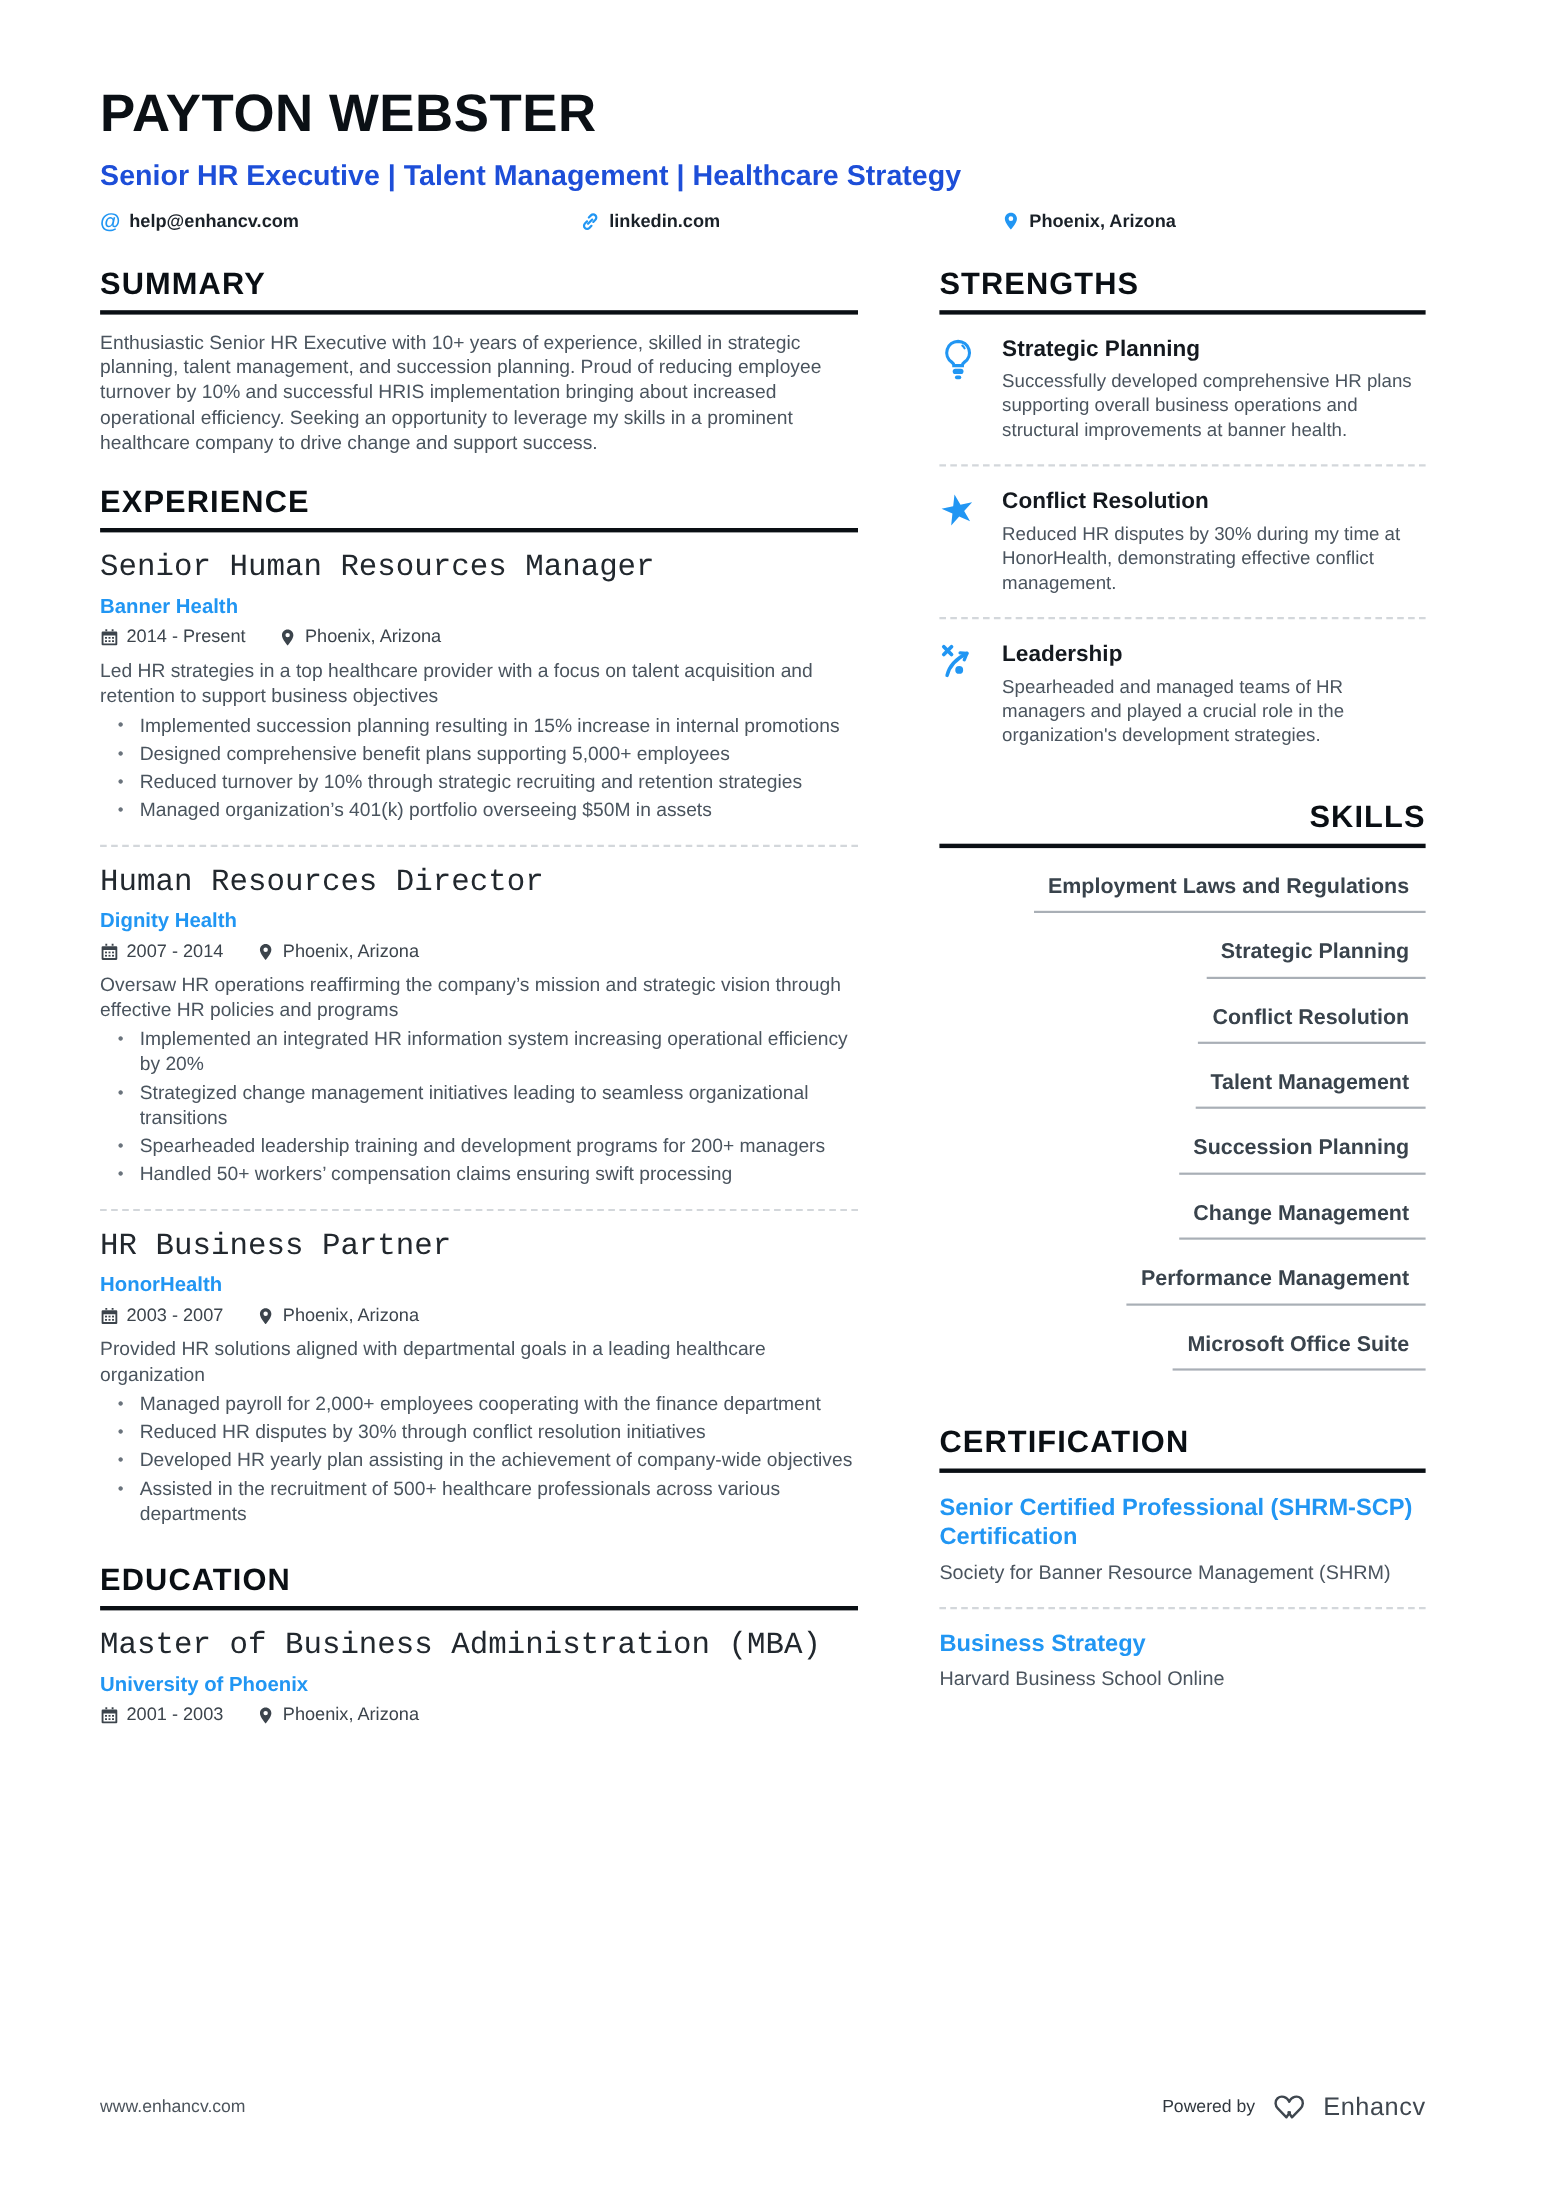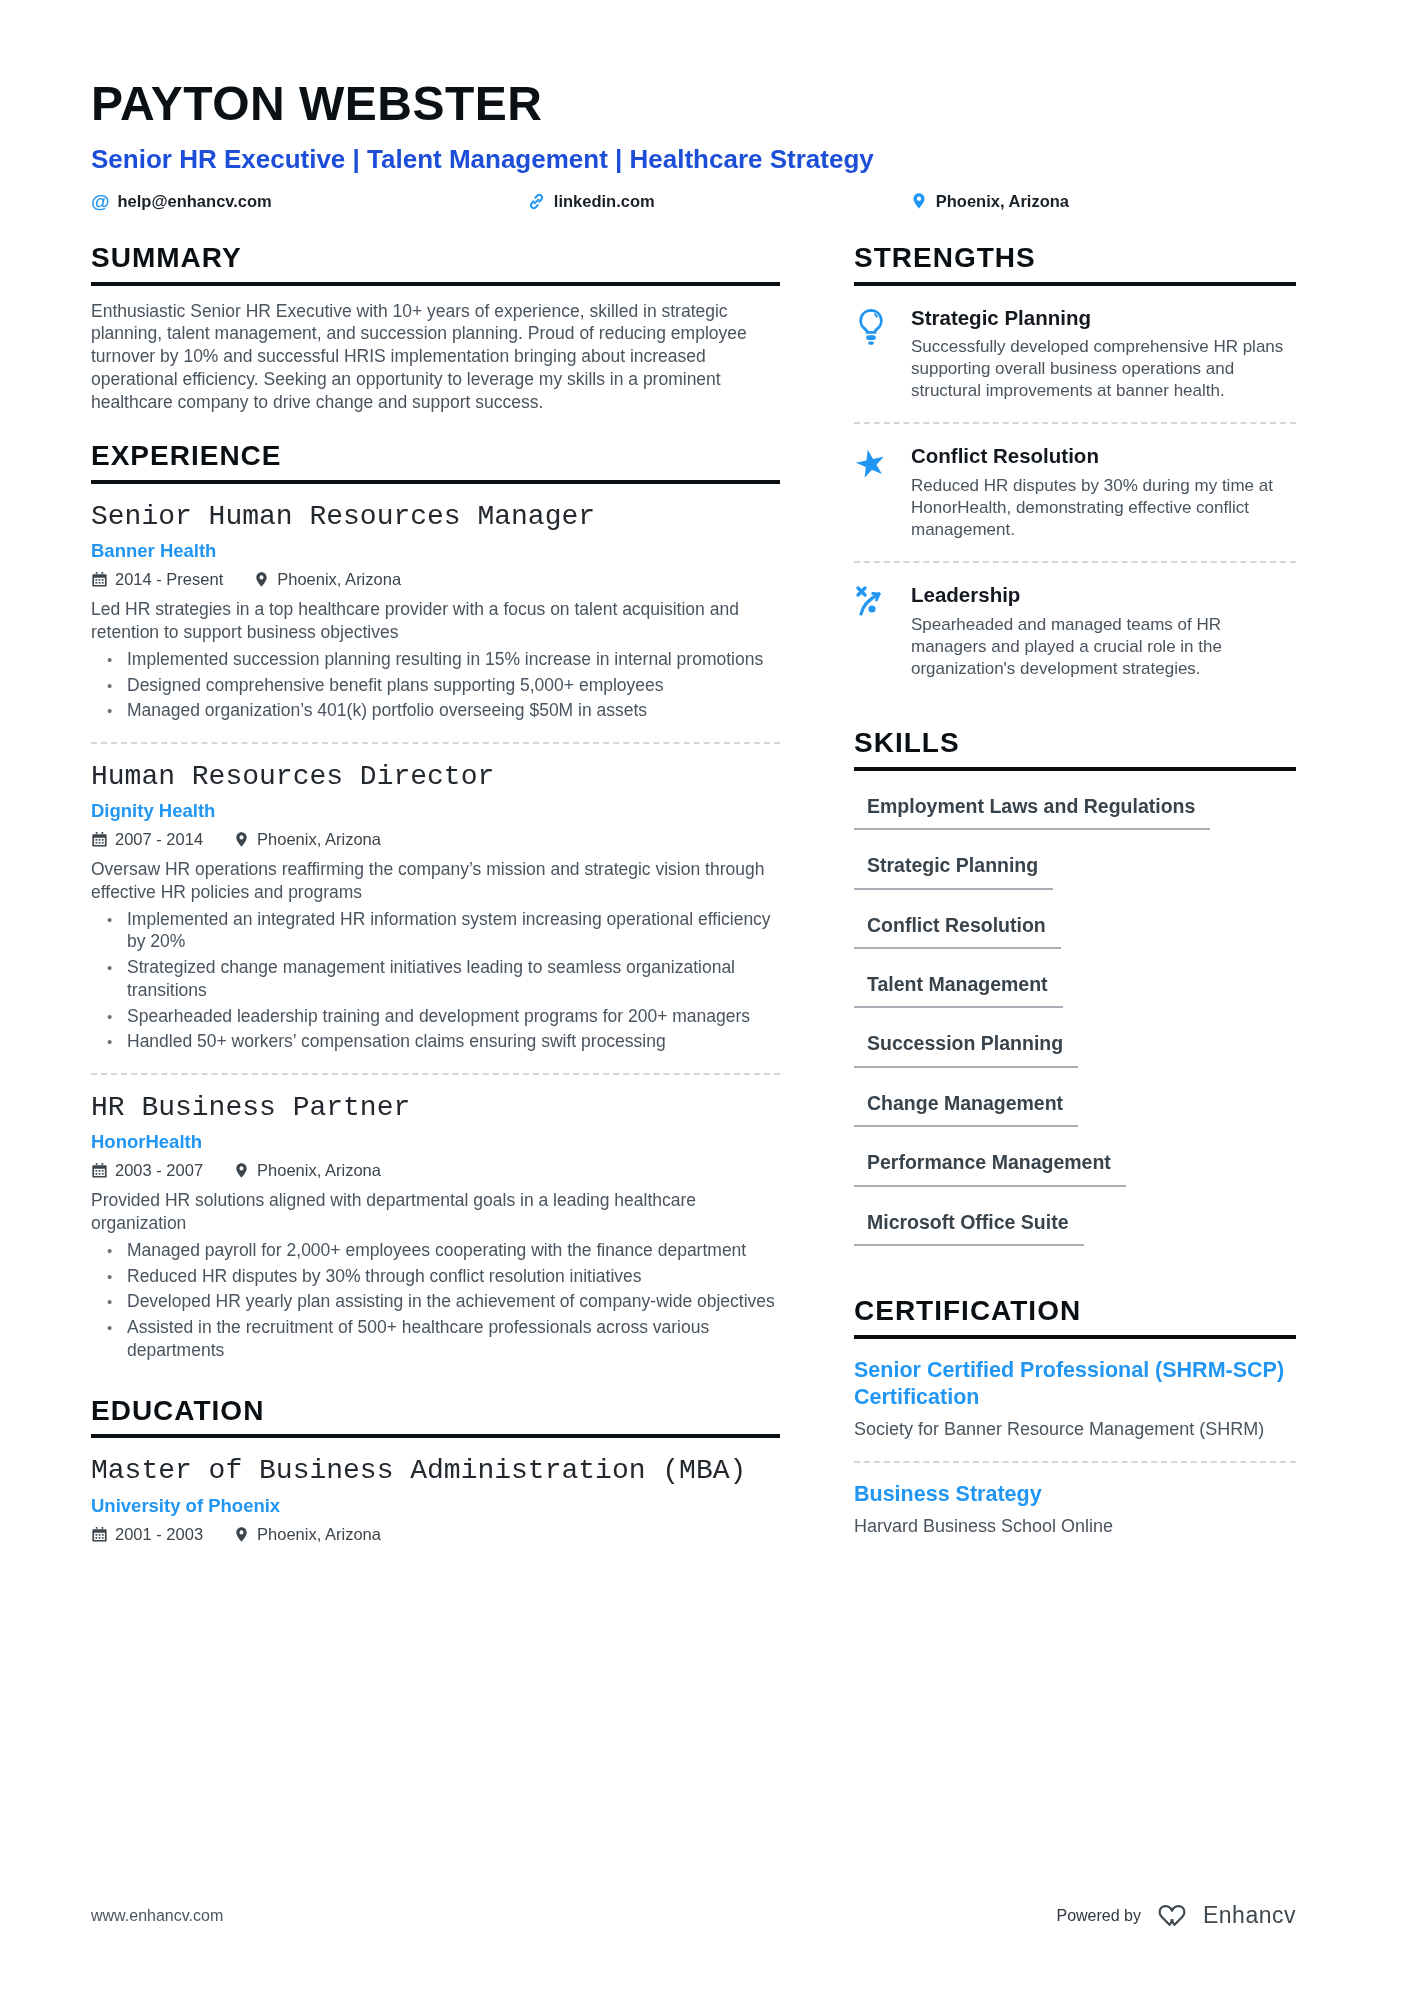--- a/index.html
+++ b/index.html
@@ -80,21 +80,21 @@
   .strength { display: flex; gap: 17px; margin-top: 20px; }
   .s-icon { width: 40px; flex: none; padding-top: 1px; }
   .s-title { font-size: 20.5px; font-weight: 700; color: #14191f; line-height: 1.15; }
   .s-text { margin-top: 7px; font-size: 17px; line-height: 1.3; color: #4a545e; }
   .star-glyph {
     display: inline-block; color: #2196f3; font-size: 37px; line-height: 1;
     transform: rotate(-12deg); font-family: "DejaVu Sans", sans-serif;
   }
 
   
-  .section-skills { margin-top: 48px; }
+  .section-skills { margin-top: 48px; text-align: right; }
   .skill-row { margin-top: 24px; }
   .skill-row span {
     display: inline-block; font-size: 19.5px; font-weight: 700; color: #39434c;
     padding: 0 15px 10px 13px; border-bottom: 2px solid #a9afb6; line-height: 1.2;
   }
 
   
   .section-certification { margin-top: 50px; }
   .cert { margin-top: 18px; }
   .cert-title { font-size: 21.5px; font-weight: 700; color: #2196f3; line-height: 1.25; }
@@ -185,20 +185,21 @@
                     <path fill="#3c444c" d="M8 1.2 C5.2 1.2 3.1 3.4 3.1 6.1 C3.1 9.6 8 14.8 8 14.8 C8 14.8 12.9 9.6 12.9 6.1 C12.9 3.4 10.8 1.2 8 1.2 Z M8 7.9 A1.9 1.9 0 1 1 8 4.1 A1.9 1.9 0 0 1 8 7.9 Z"></path>
                   </svg>
               </span>
               <span class="m-label">Phoenix, Arizona</span>
             </div>
           </div>
           <div class="body-text job-desc">Led HR strategies in a top healthcare provider with a focus on talent acquisition and retention to support business objectives</div>
           <ul class="bullets">
             <li>Implemented succession planning resulting in 15% increase in internal promotions</li>
             <li>Designed comprehensive benefit plans supporting 5,000+ employees</li>
+            <li>Reduced turnover by 10% through strategic recruiting and retention strategies</li>
             <li>Managed organization’s 401(k) portfolio overseeing $50M in assets</li>
           </ul>
         </div>
 
         <hr class="dashed">
 
         <div class="job">
           <div class="job-title">Human Resources Director</div>
           <div class="company">Dignity Health</div>
           <div class="meta">

